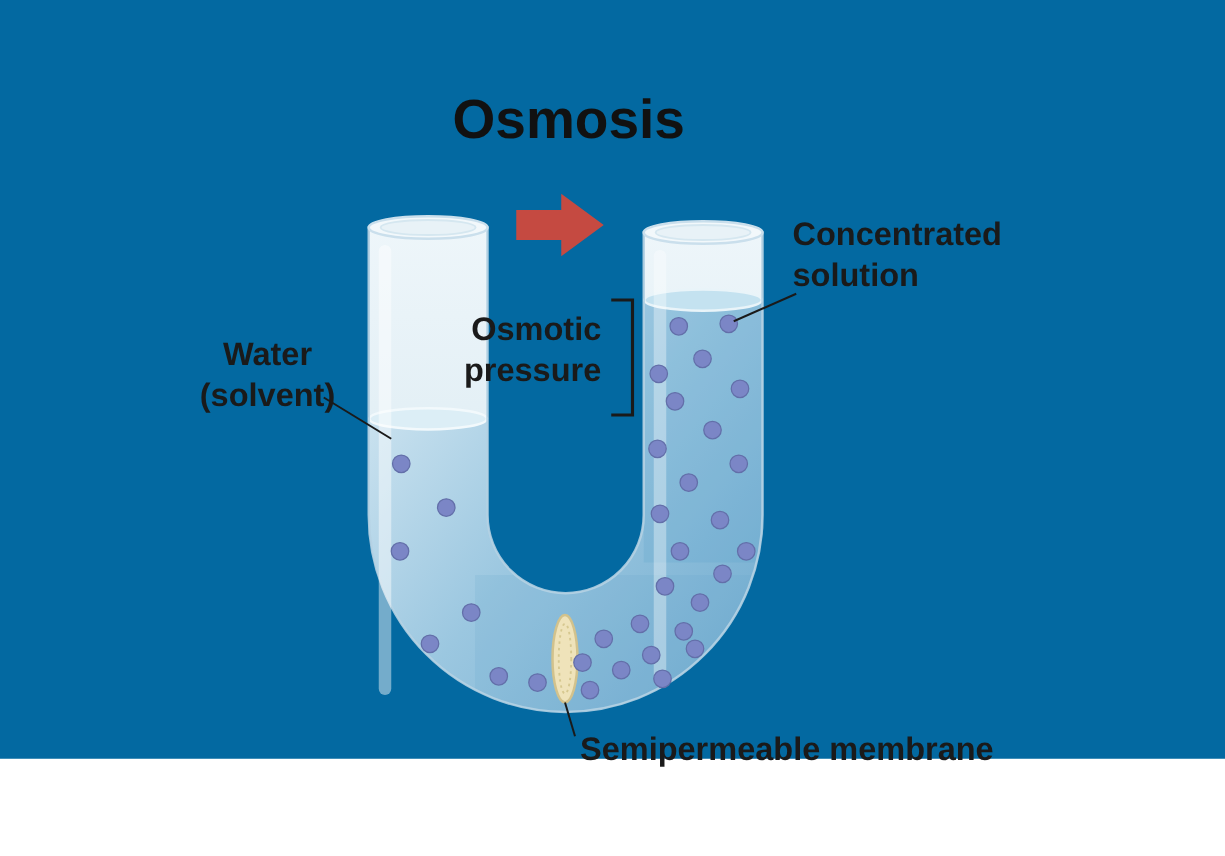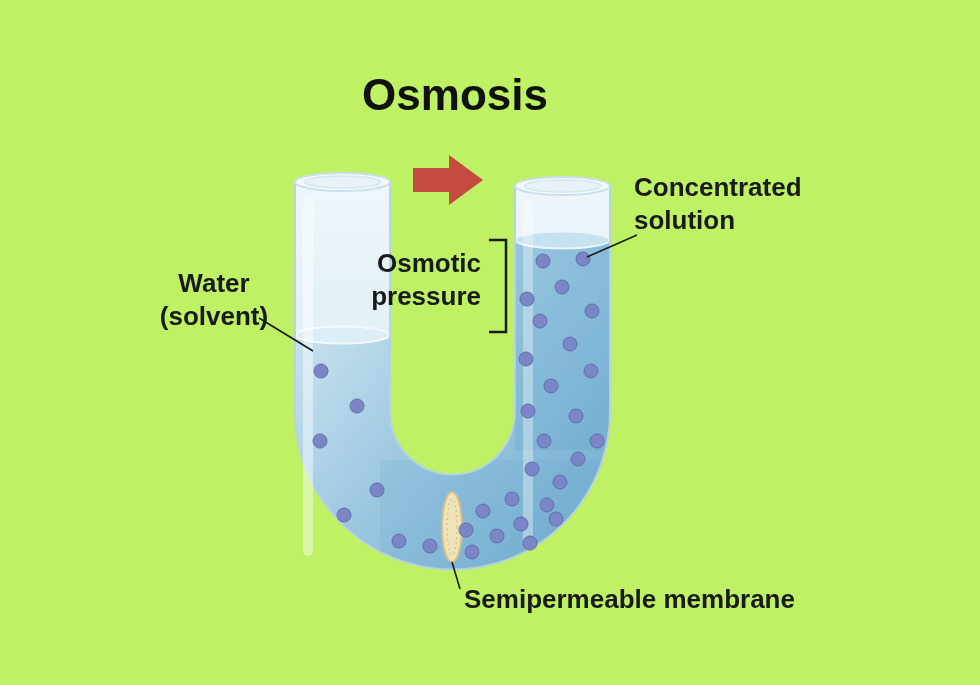--- a/index.html
+++ b/index.html
@@ -1,17 +1,17 @@
 <!DOCTYPE html>
 <html><head>
 <meta charset="utf-8">
 <style>
   html,body{margin:0;padding:0;background:#ffffff;}
   body{width:980px;height:685px;overflow:hidden;}
-  .canvas{position:relative;width:980px;height:685px;background:#bef264;}
+  .canvas{position:relative;width:980px;height:607px;background:#0369a1;}
   svg{display:block;}
   .title-text{font-family:"Liberation Sans",sans-serif;font-weight:700;font-size:44px;fill:#111111;}
   .label-text{font-family:"Liberation Sans",sans-serif;font-weight:700;font-size:26px;fill:#1a1a1a;}
   .leader{stroke:#1a1a1a;stroke-width:1.6;fill:none;}
   .bracket{stroke:#1a1a1a;stroke-width:2.5;fill:none;}
 </style>
 </head>
 <body>
 
 <div class="canvas">

